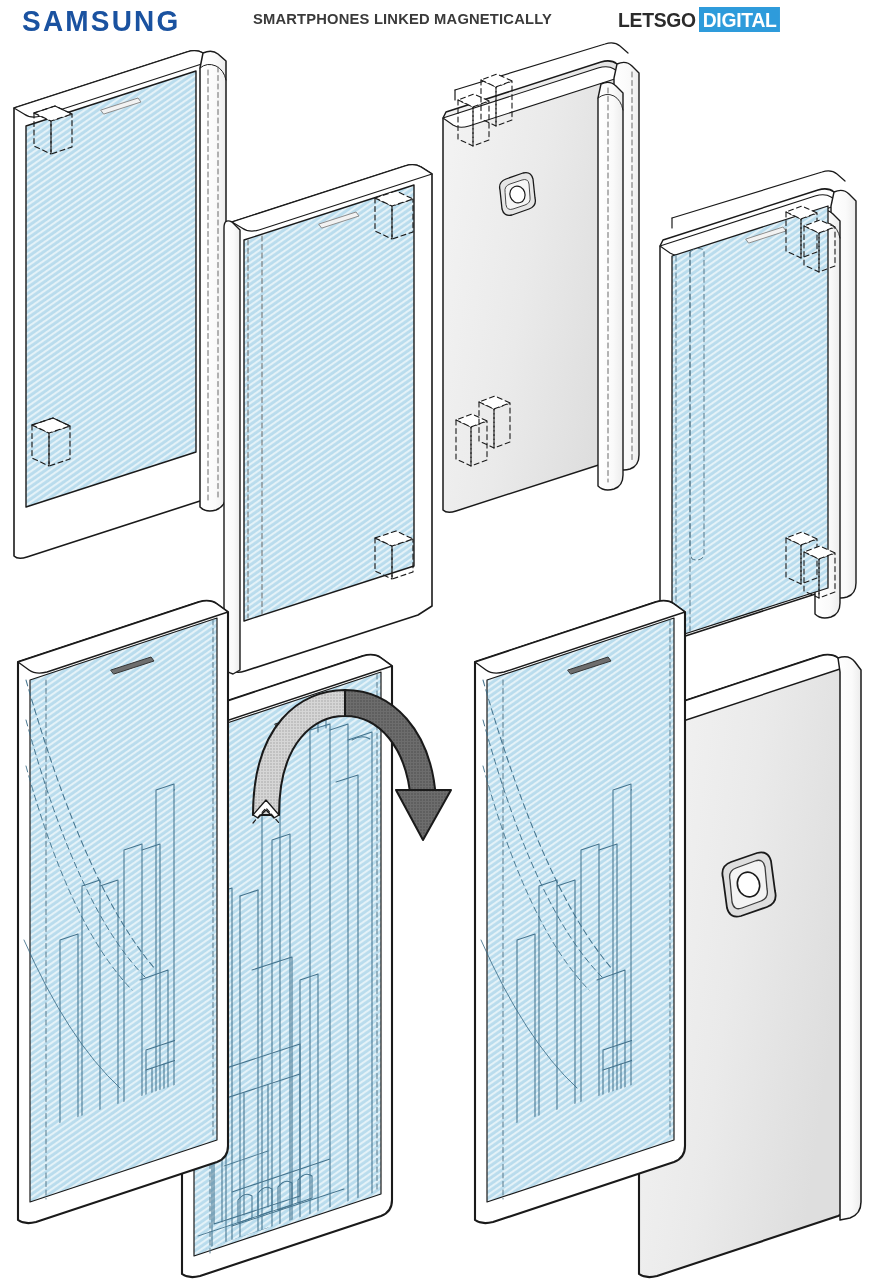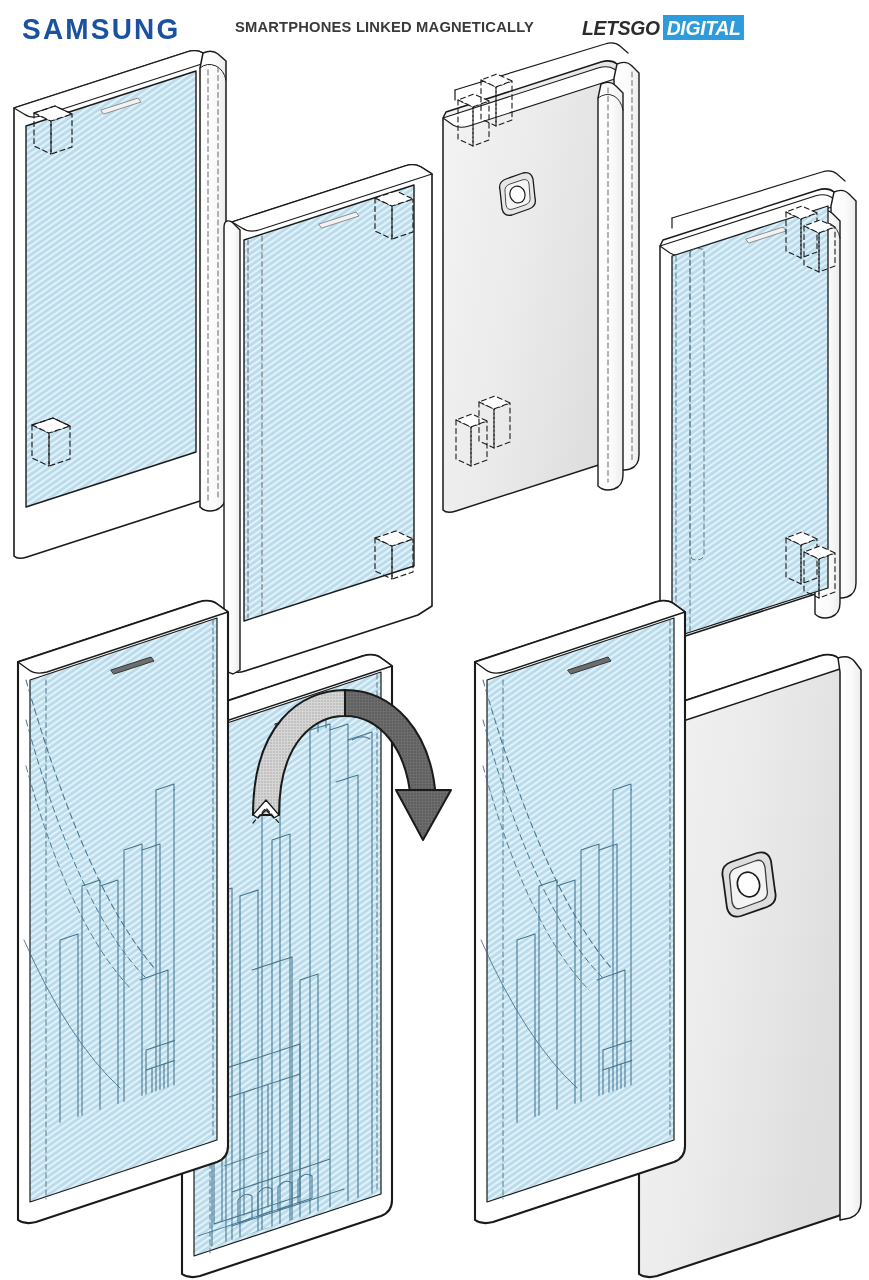--- a/index.html
+++ b/index.html
@@ -11,23 +11,24 @@
     width: 869px;
     height: 1280px;
     position: relative;
     font-family: "Liberation Sans", sans-serif;
     overflow: hidden;
   }
 
   
   #header {
     position: absolute;
-    top: 8px; left: 0;
+    top: 0; left: 0;
     width: 769px;
     height: 44px;
+    padding-left: 36px;
   }
   #samsung-logo {
     position: absolute;
     left: 22px;
     top: 6px;
     font-family: "Liberation Sans", sans-serif;
     font-weight: bold;
     font-size: 28px;
     letter-spacing: 2.2px;
     color: #1a52a0;
@@ -47,21 +48,20 @@
     color: #3a3a3a;
     transform: scaleX(0.95);
   }
   #lgd-logo {
     position: absolute;
     right: 18px;
     top: 7px;
     display: flex;
     align-items: center;
     height: 25px;
-    font-style: italic;
   }
   #lgd-letsgo {
     font-family: "Liberation Sans", sans-serif;
     font-weight: bold;
     font-size: 21px;
     line-height: 25px;
     color: #2b2b2b;
     letter-spacing: -0.3px;
     padding-right: 3px;
     transform: scaleX(0.92);

